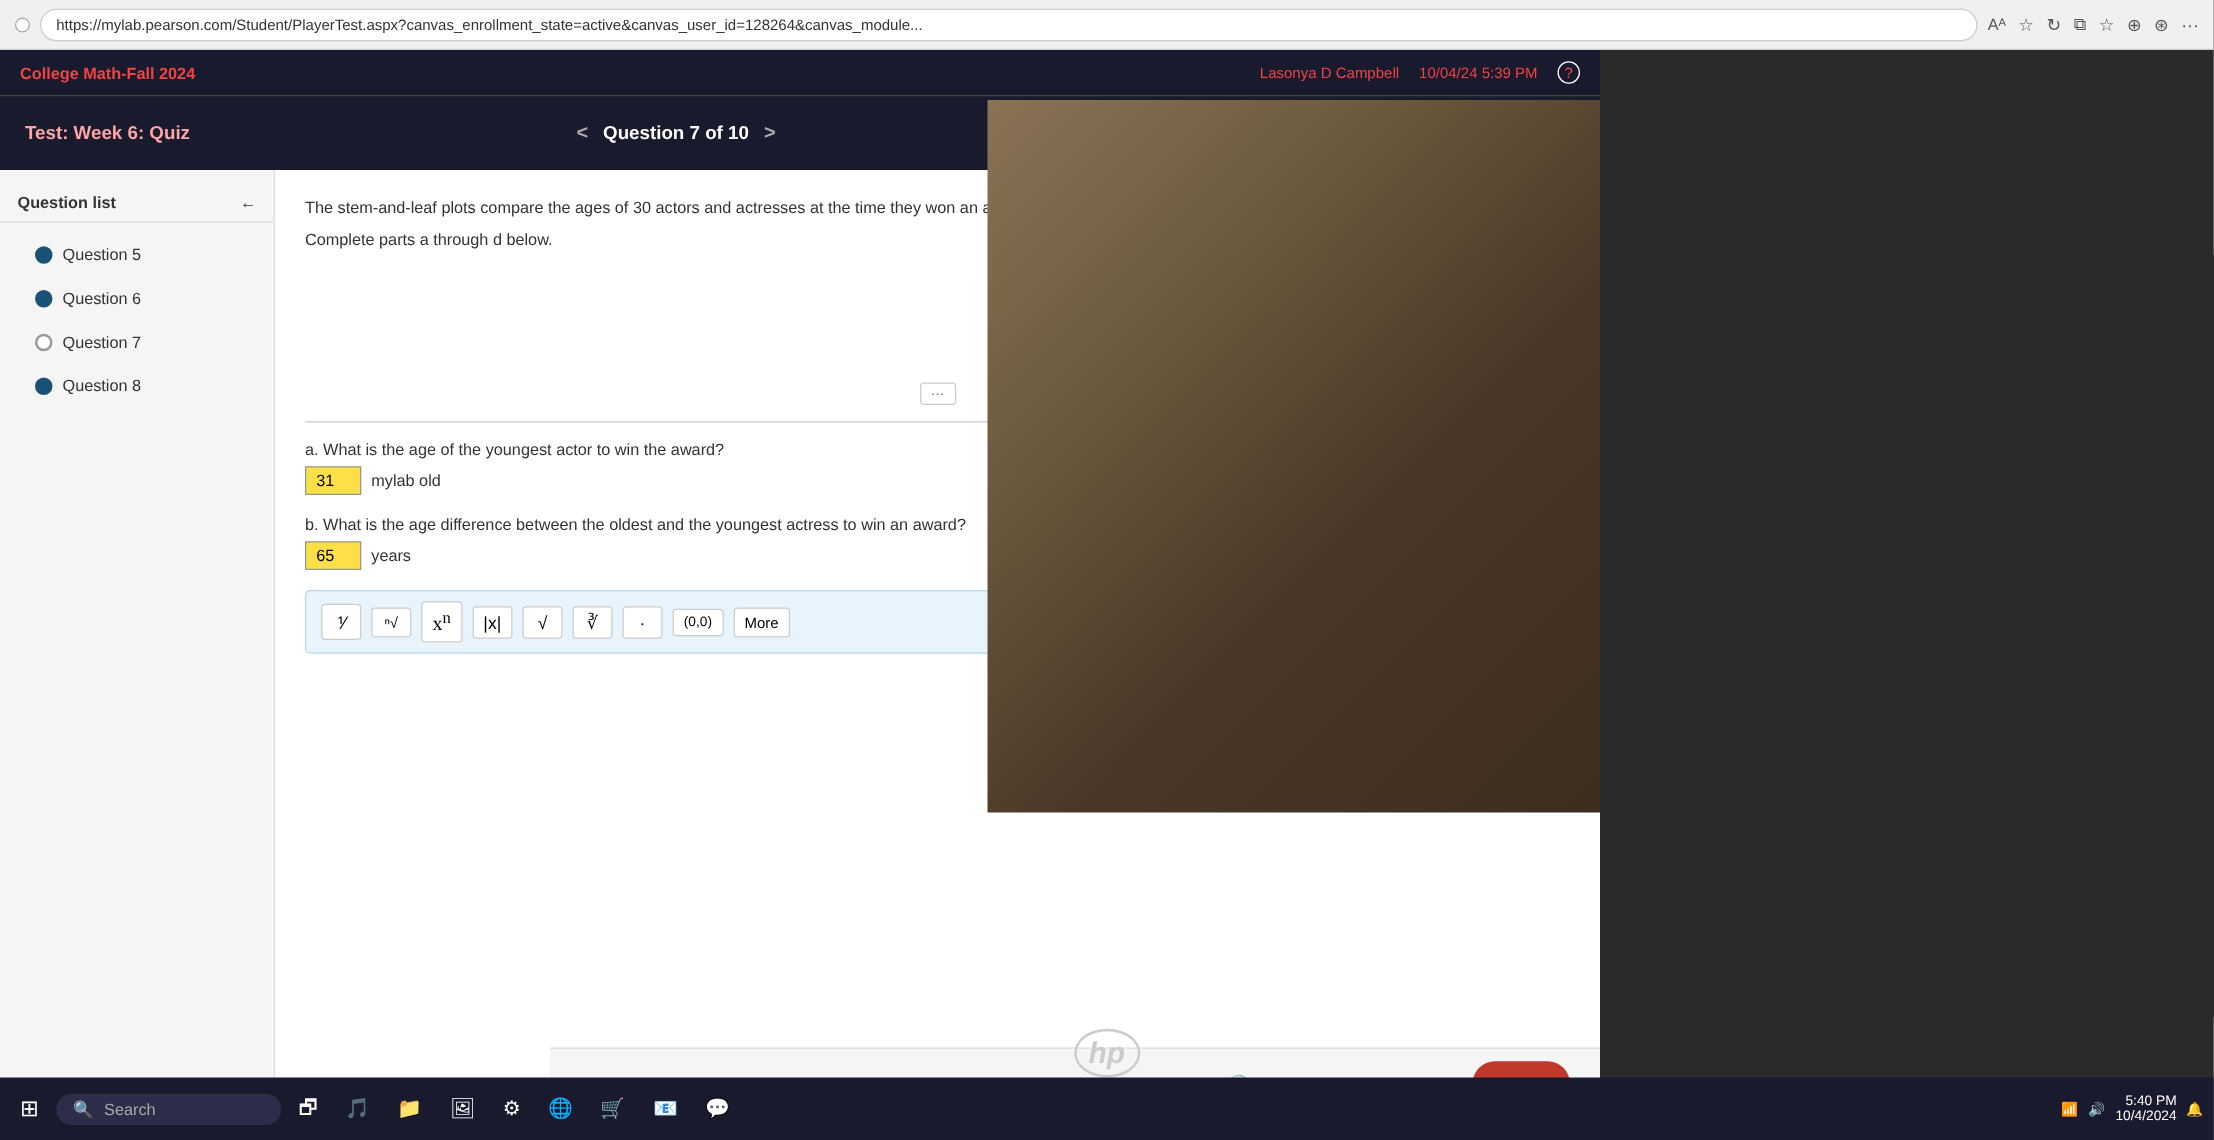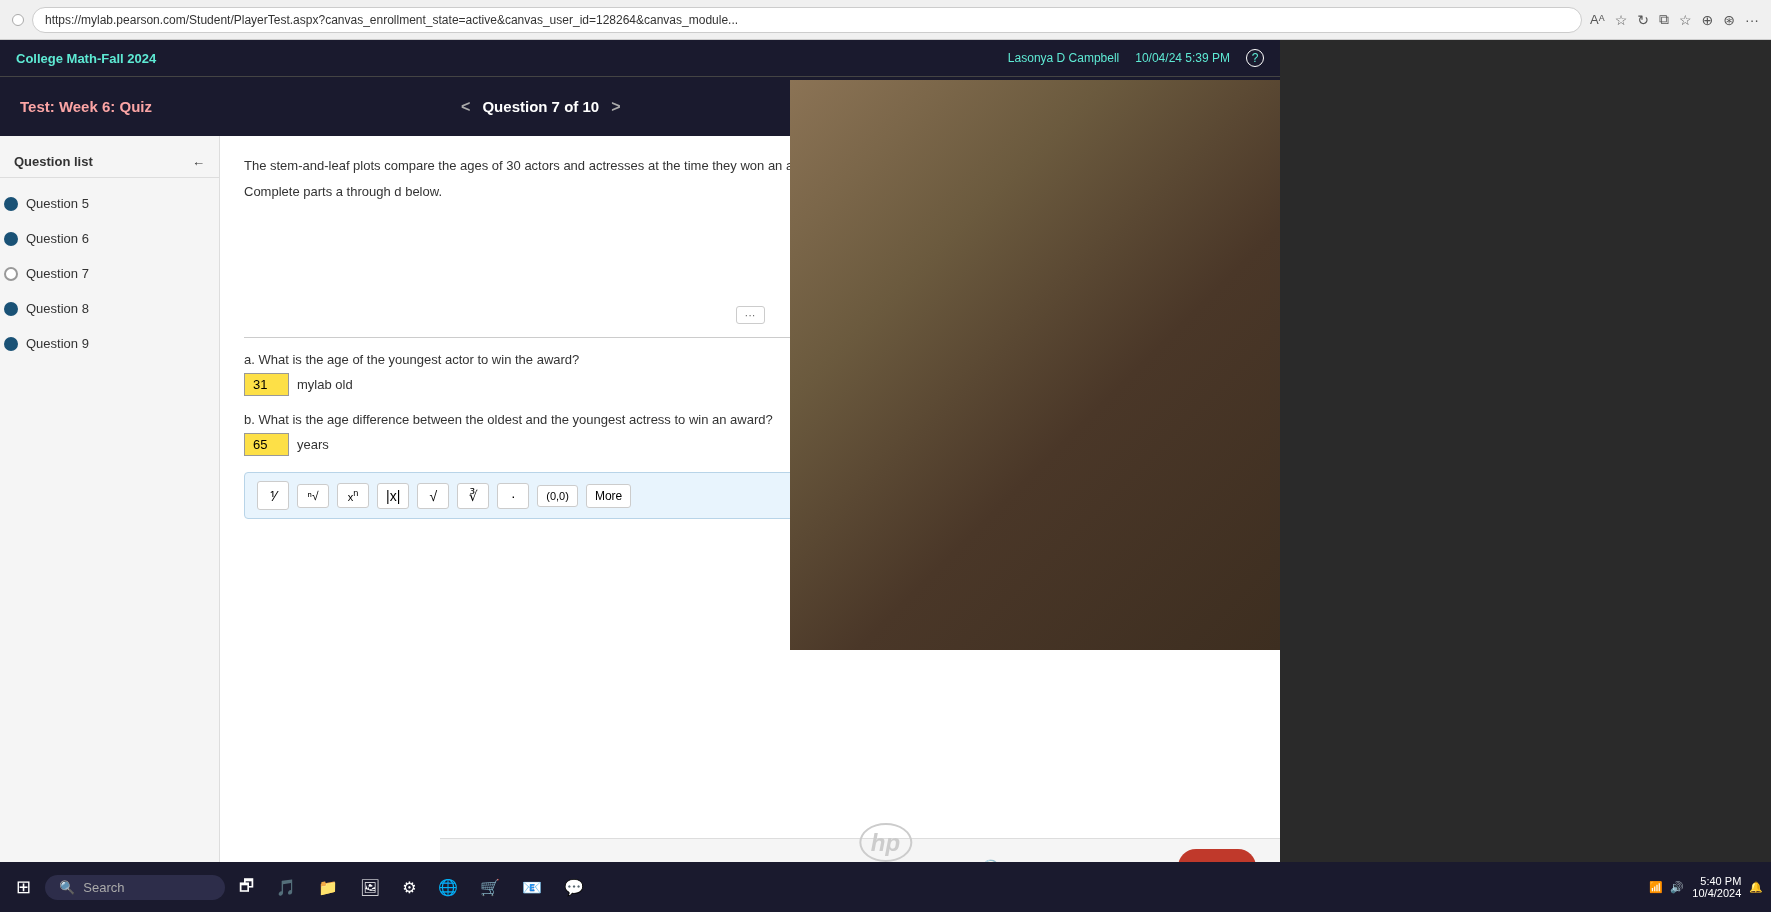--- a/index.html
+++ b/index.html
@@ -34,21 +34,21 @@
     .app-container {
       background: #fff;
       width: 1280px;
       height: 855px;
       position: relative;
     }
 
     
     .top-bar {
       background: #1a1a2e;
-      color: #5eead4;
+      color: #ef4444;
       height: 36px;
       display: flex;
       align-items: center;
       justify-content: space-between;
       padding: 0 16px;
       font-size: 12px;
     }
     .top-bar-left { font-weight: bold; font-size: 13px; }
     .top-bar-right { display: flex; align-items: center; gap: 16px; }
 
@@ -106,21 +106,21 @@
       justify-content: space-between;
       padding: 8px 14px;
       font-size: 13px;
       font-weight: bold;
       color: #333;
       border-bottom: 1px solid #ddd;
       margin-bottom: 8px;
       text-align: right;
     }
     .sidebar-item {
-      padding: 10px 4px;
+      padding: 10px 28px;
       font-size: 13px;
       color: #333;
       cursor: pointer;
       display: flex;
       align-items: center;
       gap: 8px;
     }
     .sidebar-item .dot {
       width: 14px;
       height: 14px;
@@ -355,24 +355,20 @@
         <span>Question 6</span>
       </div>
       <div class="sidebar-item">
         <div class="dot empty"></div>
         <span>Question 7</span>
       </div>
       <div class="sidebar-item">
         <div class="dot filled"></div>
         <span>Question 8</span>
       </div>
-      <div class="sidebar-item">
-        <div class="dot filled"></div>
-        <span>Question 9</span>
-      </div>
     </div>
 
     <div class="main-content">
 
       <div style="display:flex;justify-content:space-between;align-items:flex-start;gap:20px;">
         <div style="flex:1;">
           <p class="question-description">The stem-and-leaf plots compare the ages of 30 actors and actresses at the time they won an award.</p>
           <p class="question-description">Complete parts a through d below.</p>
         </div>
 
@@ -444,21 +440,21 @@
         <p class="part-label">b. What is the age difference between the oldest and the youngest actress to win an award?</p>
         <div class="answer-row">
           <span class="answer-box">65</span>
           <span class="answer-unit">years</span>
         </div>
       </div>
 
       <div class="math-toolbar">
         <button class="math-btn">⅟</button>
         <button class="math-btn" style="font-size:12px;">ⁿ√</button>
-        <button class="math-btn" style="font-size:11px;">x<sup>n</sup></button>
+        <button class="math-btn" style="font-size:16px;font-family:Liberation Serif, serif;">x<sup>n</sup></button>
         <button class="math-btn">|x|</button>
         <button class="math-btn">√</button>
         <button class="math-btn">∛</button>
         <button class="math-btn">·</button>
         <button class="math-btn" style="font-size:11px;">(0,0)</button>
         <button class="math-btn" style="font-size:12px;">More</button>
         <span class="math-toolbar-close">✕</span>
       </div>
 
       <div class="bottom-bar">

